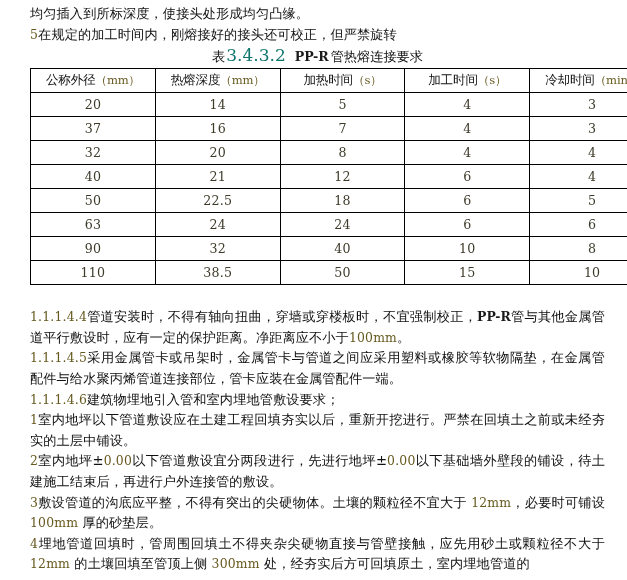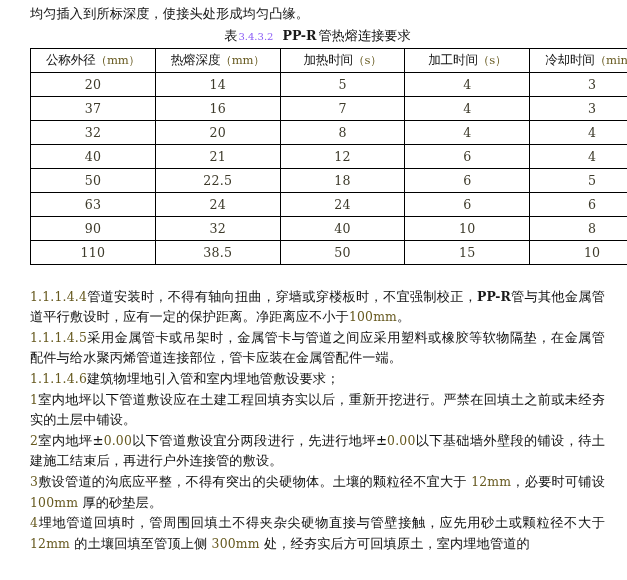--- a/index.html
+++ b/index.html
@@ -58,22 +58,22 @@
   .table-caption {
     text-align: center;
     font-size: 13.2px;
     line-height: 19px;
     margin: 1px 0 2px 0;
     color: #111111;
     white-space: nowrap;
   }
   .table-caption .cap-num {
     font-family: "DejaVu Serif", serif;
-    color: #8b5cf6;
-    font-size: 10px;
+    color: #0f766e;
+    font-size: 17px;
     padding: 0 1px;
   }
   .table-caption .cap-ppr {
     font-family: "DejaVu Serif", serif;
     color: #1a1a1a;
     font-weight: bold;
     font-size: 12.6px;
     padding: 0 2px 0 8px;
   }
 
@@ -114,20 +114,23 @@
 
   .after-table { height: 22px; }
 </style>
 </head>
 <body>
 
 <div class="page">
 
   <p class="para nowrap line-top-1">均匀插入到所标深度，使接头处形成均匀凸缘。</p>
 
+  <p class="para nowrap line-top-2">
+    <span class="num">5</span><span>在规定的加工时间内，刚熔接好的接头还可校正，但严禁旋转</span>
+  </p>
 
   <div class="table-caption">
     <span>表</span><span class="cap-num">3.4.3.2</span><span class="cap-ppr">PP-R</span><span>管热熔连接要求</span>
   </div>
 
   <table class="spec">
     <thead>
       <tr>
         <th>
           <span>公称外径</span><span class="unit">（mm）</span>

